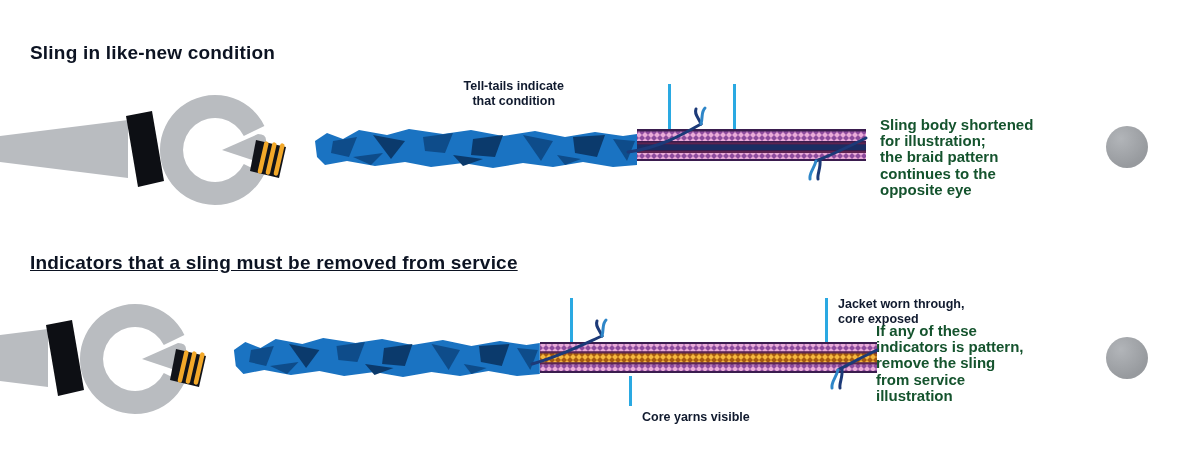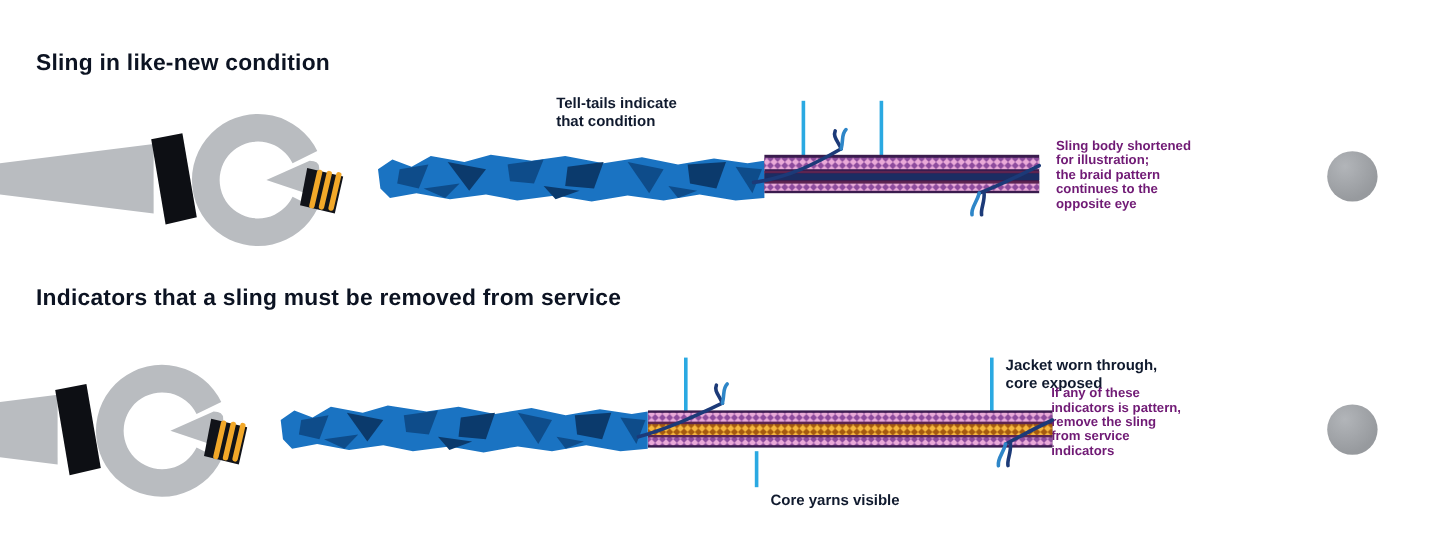--- a/index.html
+++ b/index.html
@@ -3,23 +3,23 @@
 <meta charset="utf-8">
 <style>
   html,body{margin:0;padding:0;}
   body{width:1200px;height:450px;position:relative;background:#ffffff;
        font-family:"Liberation Sans",sans-serif;overflow:hidden;}
   .stage{position:absolute;inset:0;width:1112px;height:450px;}
   .title{position:absolute;font-size:19px;font-weight:700;color:#0c1322;
          letter-spacing:.2px;white-space:nowrap;}
   .label{position:absolute;font-size:12.5px;font-weight:600;color:#101a2e;
          line-height:1.2;white-space:nowrap;}
-  .label.right-align{text-align:left;}
+  .label.right-align{text-align:center;}
   .label span{display:block;}
-  .info{position:absolute;font-size:11px;font-weight:600;color:#701a75;
+  .info{position:absolute;font-size:15px;font-weight:600;color:#14532d;
         line-height:1.08;white-space:nowrap;}
   .info span{display:block;}
   .leader{position:absolute;width:3px;background:#2aa9e2;}
   .cont-dot{position:absolute;width:42px;height:42px;border-radius:50%;
             background:radial-gradient(circle at 35% 30%,#b2b5b9,#979a9e 70%);}
   svg{position:absolute;left:0;top:0;}
 </style>
 </head>
 <body>
 
@@ -39,38 +39,38 @@
     <span>the braid pattern</span>
     <span>continues to the</span>
     <span>opposite eye</span>
   </div>
 
   <div class="leader" style="left:668px;top:84px;height:56px;"></div>
   <div class="leader" style="left:733px;top:84px;height:56px;"></div>
 
   <div class="cont-dot" style="left:1106px;top:126px;"></div>
 
-  <div class="title" style="left:30px;top:238px;">Indicators that a sling must be removed from service</div>
+  <div class="title" style="left:30px;top:252px;text-decoration:underline;">Indicators that a sling must be removed from service</div>
 
 
   <div class="label" style="left:838px;top:297px;">
     <span>Jacket worn through,</span>
     <span>core exposed</span>
   </div>
 
   <div class="label" style="left:642px;top:394px;margin-top:16px;">
     <span>Core yarns visible</span>
   </div>
 
   <div class="info" style="left:876px;top:323px;">
     <span>If any of these</span>
     <span>indicators is pattern,</span>
     <span>remove the sling</span>
     <span>from service</span>
-    <span>indicators</span>
+    <span>illustration</span>
   </div>
 
   <div class="leader" style="left:570px;top:298px;height:46px;"></div>
   <div class="leader" style="left:825px;top:298px;height:46px;"></div>
   <div class="leader" style="left:629px;top:376px;height:30px;"></div>
 
   <div class="cont-dot" style="left:1106px;top:337px;"></div>
 
   <svg width="1200" height="450" viewBox="0 0 1200 450">
     <defs>

